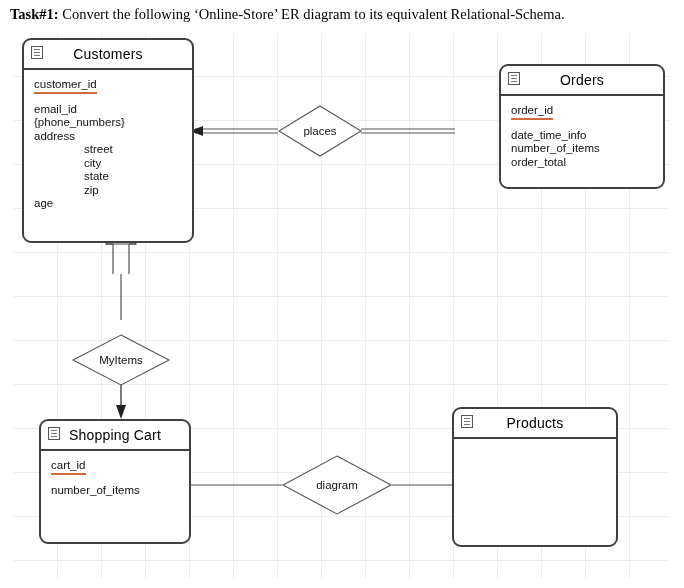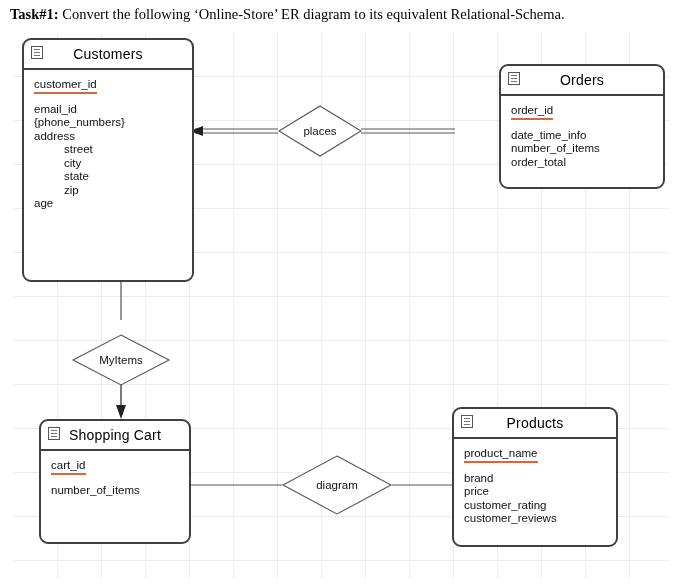--- a/index.html
+++ b/index.html
@@ -106,21 +106,21 @@
   .attr.key {
     display: inline-block;
     border-bottom: 2px solid #d2693f;
     margin-left: 10px;
     padding-left: 0;
     padding-bottom: 0;
   }
   .attr-gap {
     height: 9px;
   }
-  .attr.indent1 { padding-left: 40px; }
+  .attr.indent1 { padding-left: 60px; }
 
   
   .relationship {
     position: absolute;
   }
   .relationship svg {
     display: block;
     overflow: visible;
   }
   .rel-label {
@@ -163,21 +163,21 @@
     <line x1="92" y1="211" x2="99" y2="211" stroke="#444" stroke-width="1.1"></line>
     <line x1="115" y1="211" x2="122" y2="211" stroke="#444" stroke-width="1.1"></line>
 
     <line x1="107" y1="317" x2="107" y2="378" stroke="#222" stroke-width="1.2"></line>
     <polygon points="107,386 102,372 112,372" fill="#222"></polygon>
 
     <line x1="177" y1="452" x2="268" y2="452" stroke="#555" stroke-width="1.1"></line>
     <line x1="378" y1="452" x2="438" y2="452" stroke="#555" stroke-width="1.1"></line>
   </svg>
 
-  <div class="entity" style="left:8px; top:5px; width:172px; height:244px;">
+  <div class="entity" style="left:8px; top:5px; width:172px; height:205px;">
     <div class="entity-header">
       <span class="note-icon">
           <i></i>
           <i></i>
           <i></i>
         </span>
       <span class="entity-title">Customers</span>
     </div>
     <div class="entity-body">
       <div class="attr key">customer_id</div>
@@ -229,28 +229,20 @@
 
   <div class="entity" style="left:438px; top:374px; width:166px; height:140px;">
     <div class="entity-header">
       <span class="note-icon">
           <i></i>
           <i></i>
           <i></i>
         </span>
       <span class="entity-title">Products</span>
     </div>
-    <div class="entity-body">
-      <div class="attr key">product_name</div>
-      <div class="attr-gap"></div>
-      <div class="attr">brand</div>
-      <div class="attr">price</div>
-      <div class="attr">customer_rating</div>
-      <div class="attr">customer_reviews</div>
-    </div>
   </div>
 
   <div class="relationship" style="left:264px; top:72px; width:84px; height:52px;">
     <svg width="84" height="52" viewBox="0 0 84 52">
       <polygon points="42,1 83,26 42,51 1,26" fill="#ffffff" stroke="#555" stroke-width="1.1"></polygon>
     </svg>
     <div class="rel-label">places</div>
   </div>
 
   <div class="relationship" style="left:58px; top:301px; width:98px; height:52px;">

